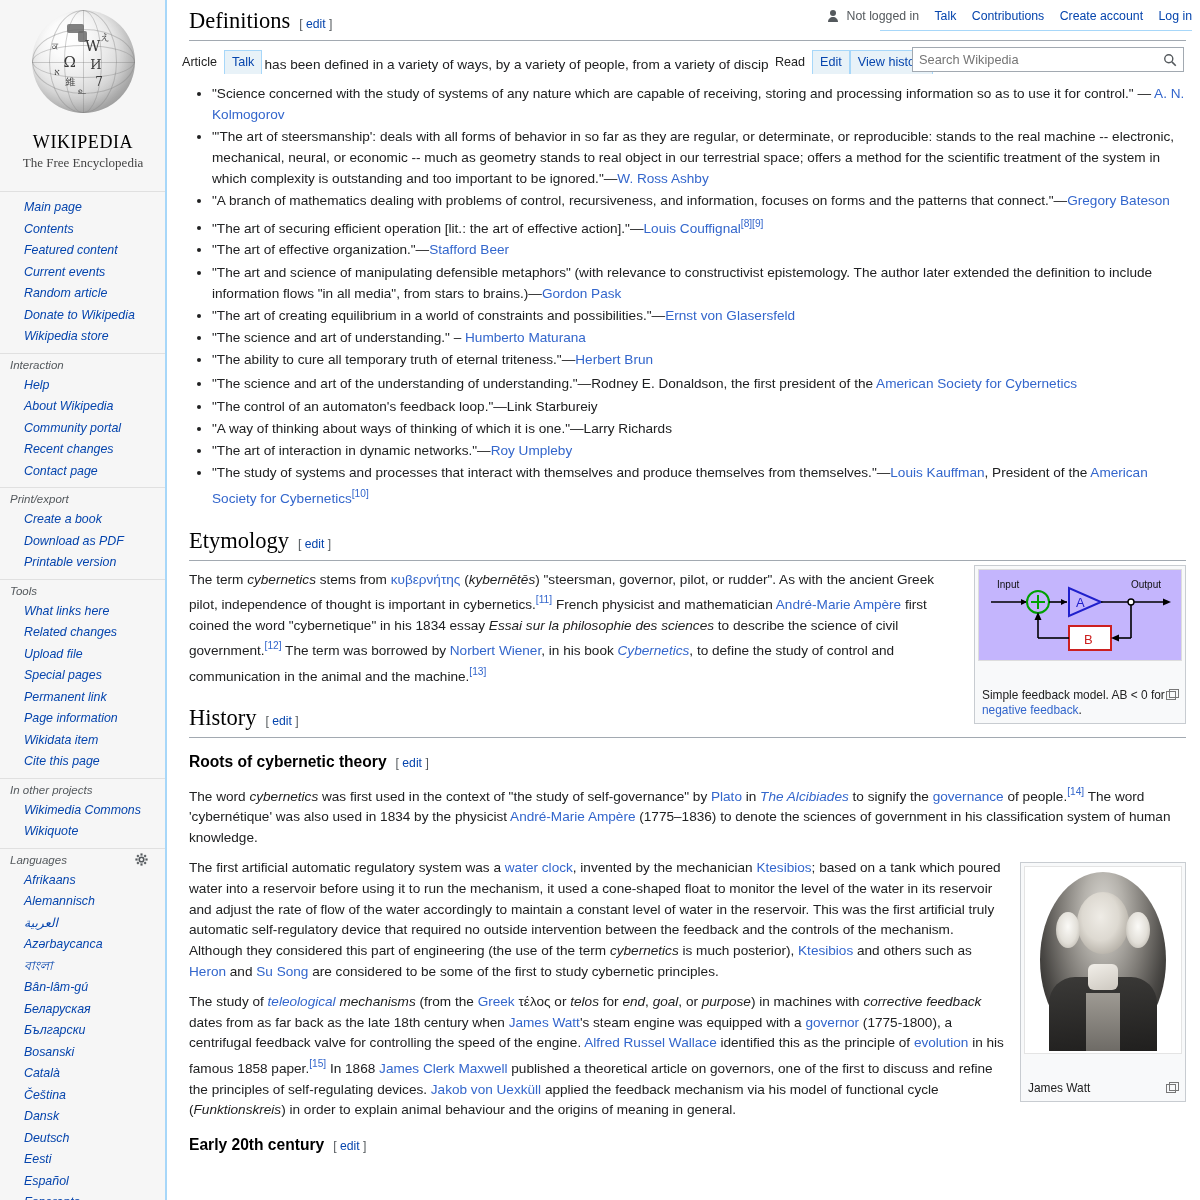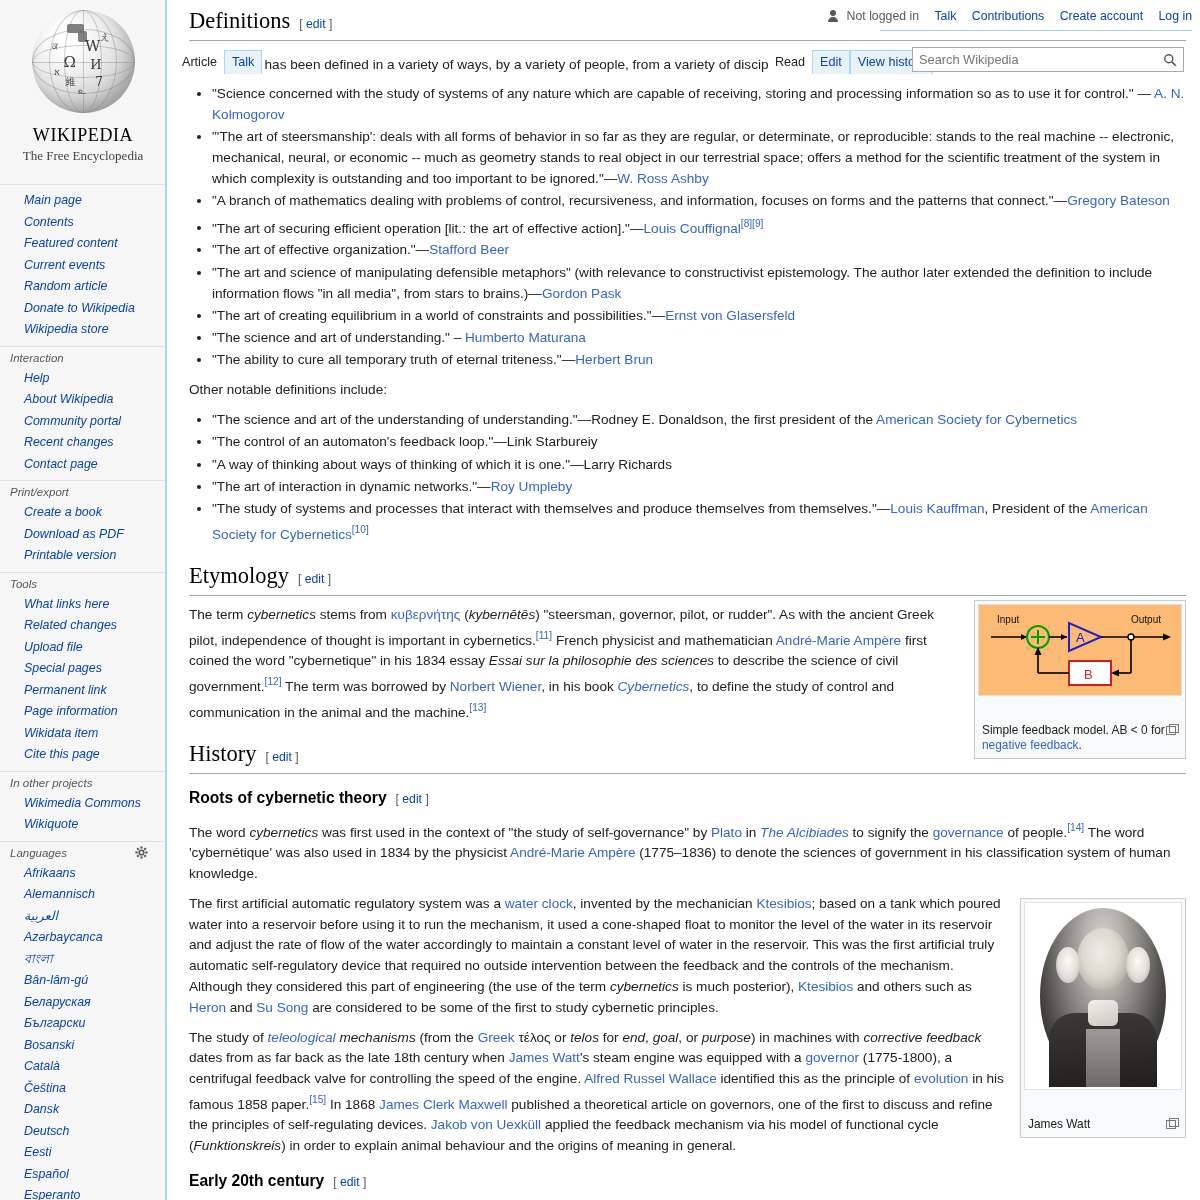--- a/index.html
+++ b/index.html
@@ -46,21 +46,21 @@
   }
   .r1 { left: 17%; top: 0; width: 66%; height: 100%; }
   .r2 { left: 32%; top: 0; width: 36%; height: 100%; }
   .r3 { left: 0; top: 18%; width: 100%; height: 64%; }
   .r4 { left: 0; top: 34%; width: 100%; height: 32%; }
   .g-piece {
     position: absolute; background: #6b6b6b; opacity: .85;
   }
   .gl { position: absolute; color: #3a3a3a; font-family: "DejaVu Serif", serif; }
   .wordmark {
-    margin-top: 12px;
+    margin-top: 19px;
     font-family: "Liberation Serif", serif;
     font-size: 18px; letter-spacing: .6px; color: #000;
   }
   .tagline {
     font-family: "Liberation Serif", serif;
     font-size: 13px; color: #444; margin-top: 2px;
   }
   .portlet { margin: 0 0 6px 0; padding: 0 0 0 0; font-style: italic; }
   .portlet.first { margin-top: 20px; }
   .portlet h3 {
@@ -172,21 +172,21 @@
     border: 1px solid #c8ccd1; background: #f8f9fa;
     padding: 3px; margin: 4px 0 6px 16px;
     font-size: 11.9px; line-height: 15px; color: #222;
   }
   .thumb .cap { padding: 3px 4px 2px 4px; position: relative; margin-top: 24px; }
   .magnify {
     position: absolute; right: 3px; top: 4px; width: 13px; height: 11px;
   }
   #thumb-feedback { width: 212px; }
   #thumb-feedback .imgbox {
-    width: 204px; height: 92px; background: #fdba74; border: 1px solid #ddd;
+    width: 204px; height: 92px; background: #c4b5fd; border: 1px solid #ddd;
     position: relative;
   }
   #thumb-watt { width: 166px; }
   #thumb-watt .imgbox {
     width: 158px; height: 188px; background: #fff; border: 1px solid #e4e4e4;
     position: relative; overflow: hidden;
   }
   .portrait-oval {
     position: absolute; left: 50%; top: 50%; transform: translate(-50%,-50%);
     width: 126px; height: 176px; border-radius: 50% / 50%;
@@ -390,21 +390,20 @@
       <li><span>"'The art of steersmanship': deals with all forms of behavior in so far as they are regular, or determinate, or reproducible: stands to the real machine -- electronic, mechanical, neural, or economic -- much as geometry stands to real object in our terrestrial space; offers a method for the scientific treatment of the system in which complexity is outstanding and too important to be ignored."—</span><span class="lnk">W. Ross Ashby</span></li>
       <li><span>"A branch of mathematics dealing with problems of control, recursiveness, and information, focuses on forms and the patterns that connect."—</span><span class="lnk">Gregory Bateson</span></li>
       <li><span>"The art of securing efficient operation [lit.: the art of effective action]."—</span><span class="lnk">Louis Couffignal</span><span class="ref">[8][9]</span></li>
       <li><span>"The art of effective organization."—</span><span class="lnk">Stafford Beer</span></li>
       <li><span>"The art and science of manipulating defensible metaphors" (with relevance to constructivist epistemology. The author later extended the definition to include information flows "in all media", from stars to brains.)—</span><span class="lnk">Gordon Pask</span></li>
       <li><span>"The art of creating equilibrium in a world of constraints and possibilities."—</span><span class="lnk">Ernst von Glasersfeld</span></li>
       <li><span>"The science and art of understanding." – </span><span class="lnk">Humberto Maturana</span></li>
       <li><span>"The ability to cure all temporary truth of eternal triteness."—</span><span class="lnk">Herbert Brun</span></li>
     </ul>
 
-  <p>Other notable definitions include:</p>
 
   <ul class="defs" id="other-list">
       <li><span>"The science and art of the understanding of understanding."—Rodney E. Donaldson, the first president of the </span><span class="lnk">American Society for Cybernetics</span></li>
       <li><span>"The control of an automaton's feedback loop."—Link Starbureiy</span></li>
       <li><span>"A way of thinking about ways of thinking of which it is one."—Larry Richards</span></li>
       <li><span>"The art of interaction in dynamic networks."—</span><span class="lnk">Roy Umpleby</span></li>
       <li><span>"The study of systems and processes that interact with themselves and produce themselves from themselves."—</span><span class="lnk">Louis Kauffman</span><span>, President of the </span><span class="lnk">American Society for Cybernetics</span><span class="ref">[10]</span></li>
     </ul>
 
   <h2 class="sec" style="margin-top:18px;">

